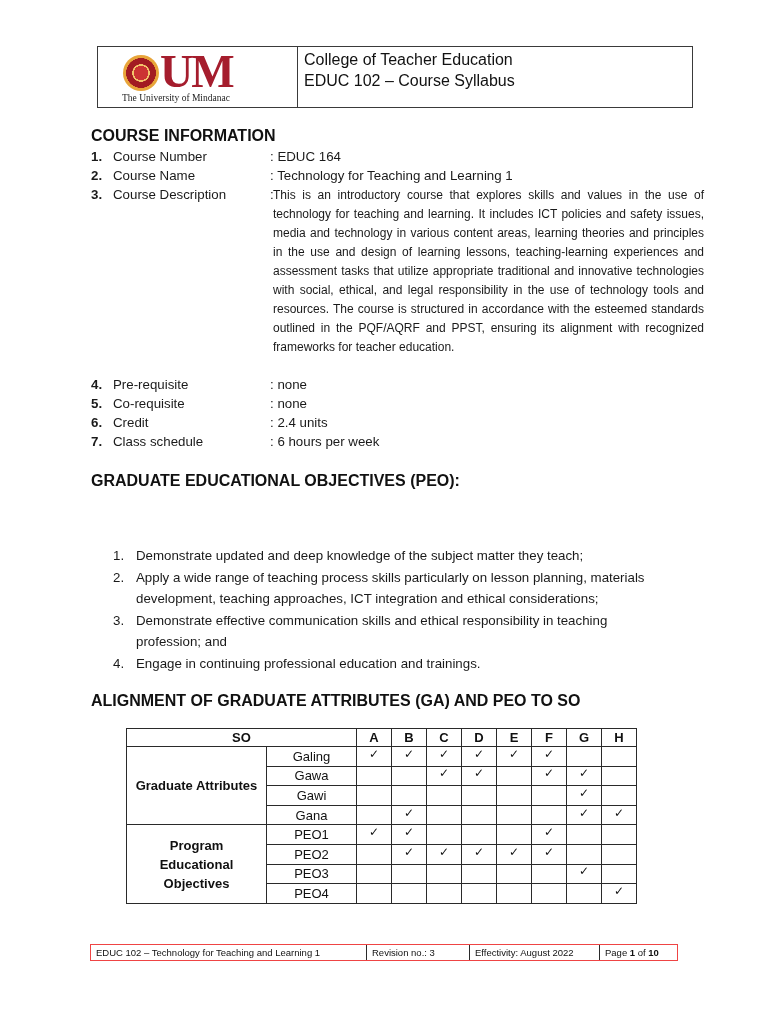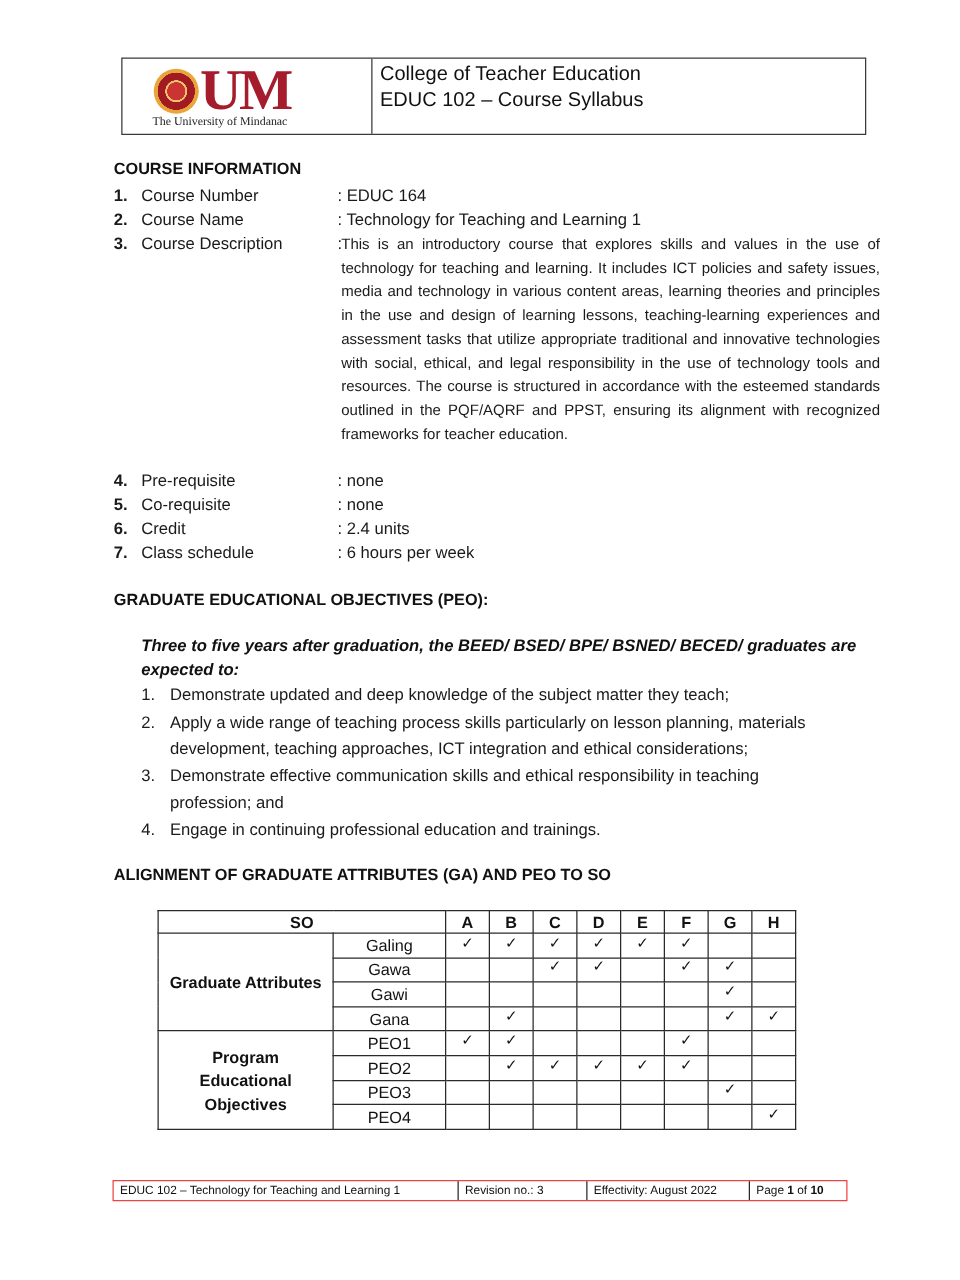--- a/index.html
+++ b/index.html
@@ -12,21 +12,21 @@
   .hdr { position: absolute; left: 97px; top: 46px; width: 596px; height: 62px; border: 1px solid #3a3a3a; display: flex; }
   .hdr-logo { width: 200px; height: 100%; border-right: 1px solid #3a3a3a; position: relative; }
   .hdr-title { flex: 1; padding: 2px 0 0 6px; }
   .hdr-title div { font-family: "Liberation Sans", sans-serif; font-size: 16px; line-height: 21px; color: #111; }
 
   .seal { position: absolute; left: 25px; top: 8px; width: 36px; height: 36px; border-radius: 50%;
           background: radial-gradient(circle, #c33 0 28%, #f2c46a 29% 34%, #a21b22 35% 58%, #e8a53a 59% 80%, #d98a20 81% 100%); }
   .um { position: absolute; left: 62px; top: 2px; font-family: "Liberation Serif", serif; font-weight: bold;
         font-size: 46px; line-height: 46px; color: #a51d2d; letter-spacing: -2px; }
   .uni { position: absolute; left: 24px; top: 46px; font-family: "Liberation Serif", serif; font-size: 9.5px; color: #222; white-space: nowrap; }
-  .h-sec { position: absolute; left: 91px; font-family: "Liberation Sans", sans-serif; font-weight: bold; font-size: 13px; color: #111; white-space: nowrap; }
+  .h-sec { position: absolute; left: 91px; font-family: "Liberation Sans", sans-serif; font-weight: bold; font-size: 16px; color: #111; white-space: nowrap; }
 
   .ci-row { position: absolute; left: 91px; height: 19px; font-family: "Liberation Sans", sans-serif; font-size: 13.3px; line-height: 19px; color: #1a1a1a; white-space: nowrap; }
   .ci-num { position: absolute; left: 0; font-weight: bold; }
   .ci-label { position: absolute; left: 22px; }
   .ci-val { position: absolute; left: 179px; }
 
   .desc { position: absolute; left: 273px; top: 186px; width: 431px; font-family: "Liberation Sans", sans-serif;
           font-size: 12px; line-height: 19px; text-align: justify; color: #1a1a1a; }
 
   .peo-intro { position: absolute; left: 113px; top: 507px; width: 580px; font-family: "Liberation Sans", sans-serif;
@@ -100,21 +100,20 @@
     <span class="ci-label">Credit</span>
     <span class="ci-val">: 2.4 units</span>
   </div>
   <div class="ci-row" style="top:432px;">
     <span class="ci-num">7.</span>
     <span class="ci-label">Class schedule</span>
     <span class="ci-val">: 6 hours per week</span>
   </div>
 
   <div class="h-sec" style="top:472px;">GRADUATE EDUCATIONAL OBJECTIVES (PEO):</div>
-  <div class="peo-intro">Three to five years after graduation, the BEED/ BSED/ BPE/ BSNED/ BECED/ graduates are expected to:</div>
 
   <div class="peo-item" style="top:545px;">
     <span class="n">1.</span>
     <span class="t">Demonstrate updated and deep knowledge of the subject matter they teach;</span>
   </div>
   <div class="peo-item" style="top:567px;">
     <span class="n">2.</span>
     <span class="t">Apply a wide range of teaching process skills particularly on lesson planning, materials development, teaching approaches, ICT integration and ethical considerations;</span>
   </div>
   <div class="peo-item" style="top:610px;">

